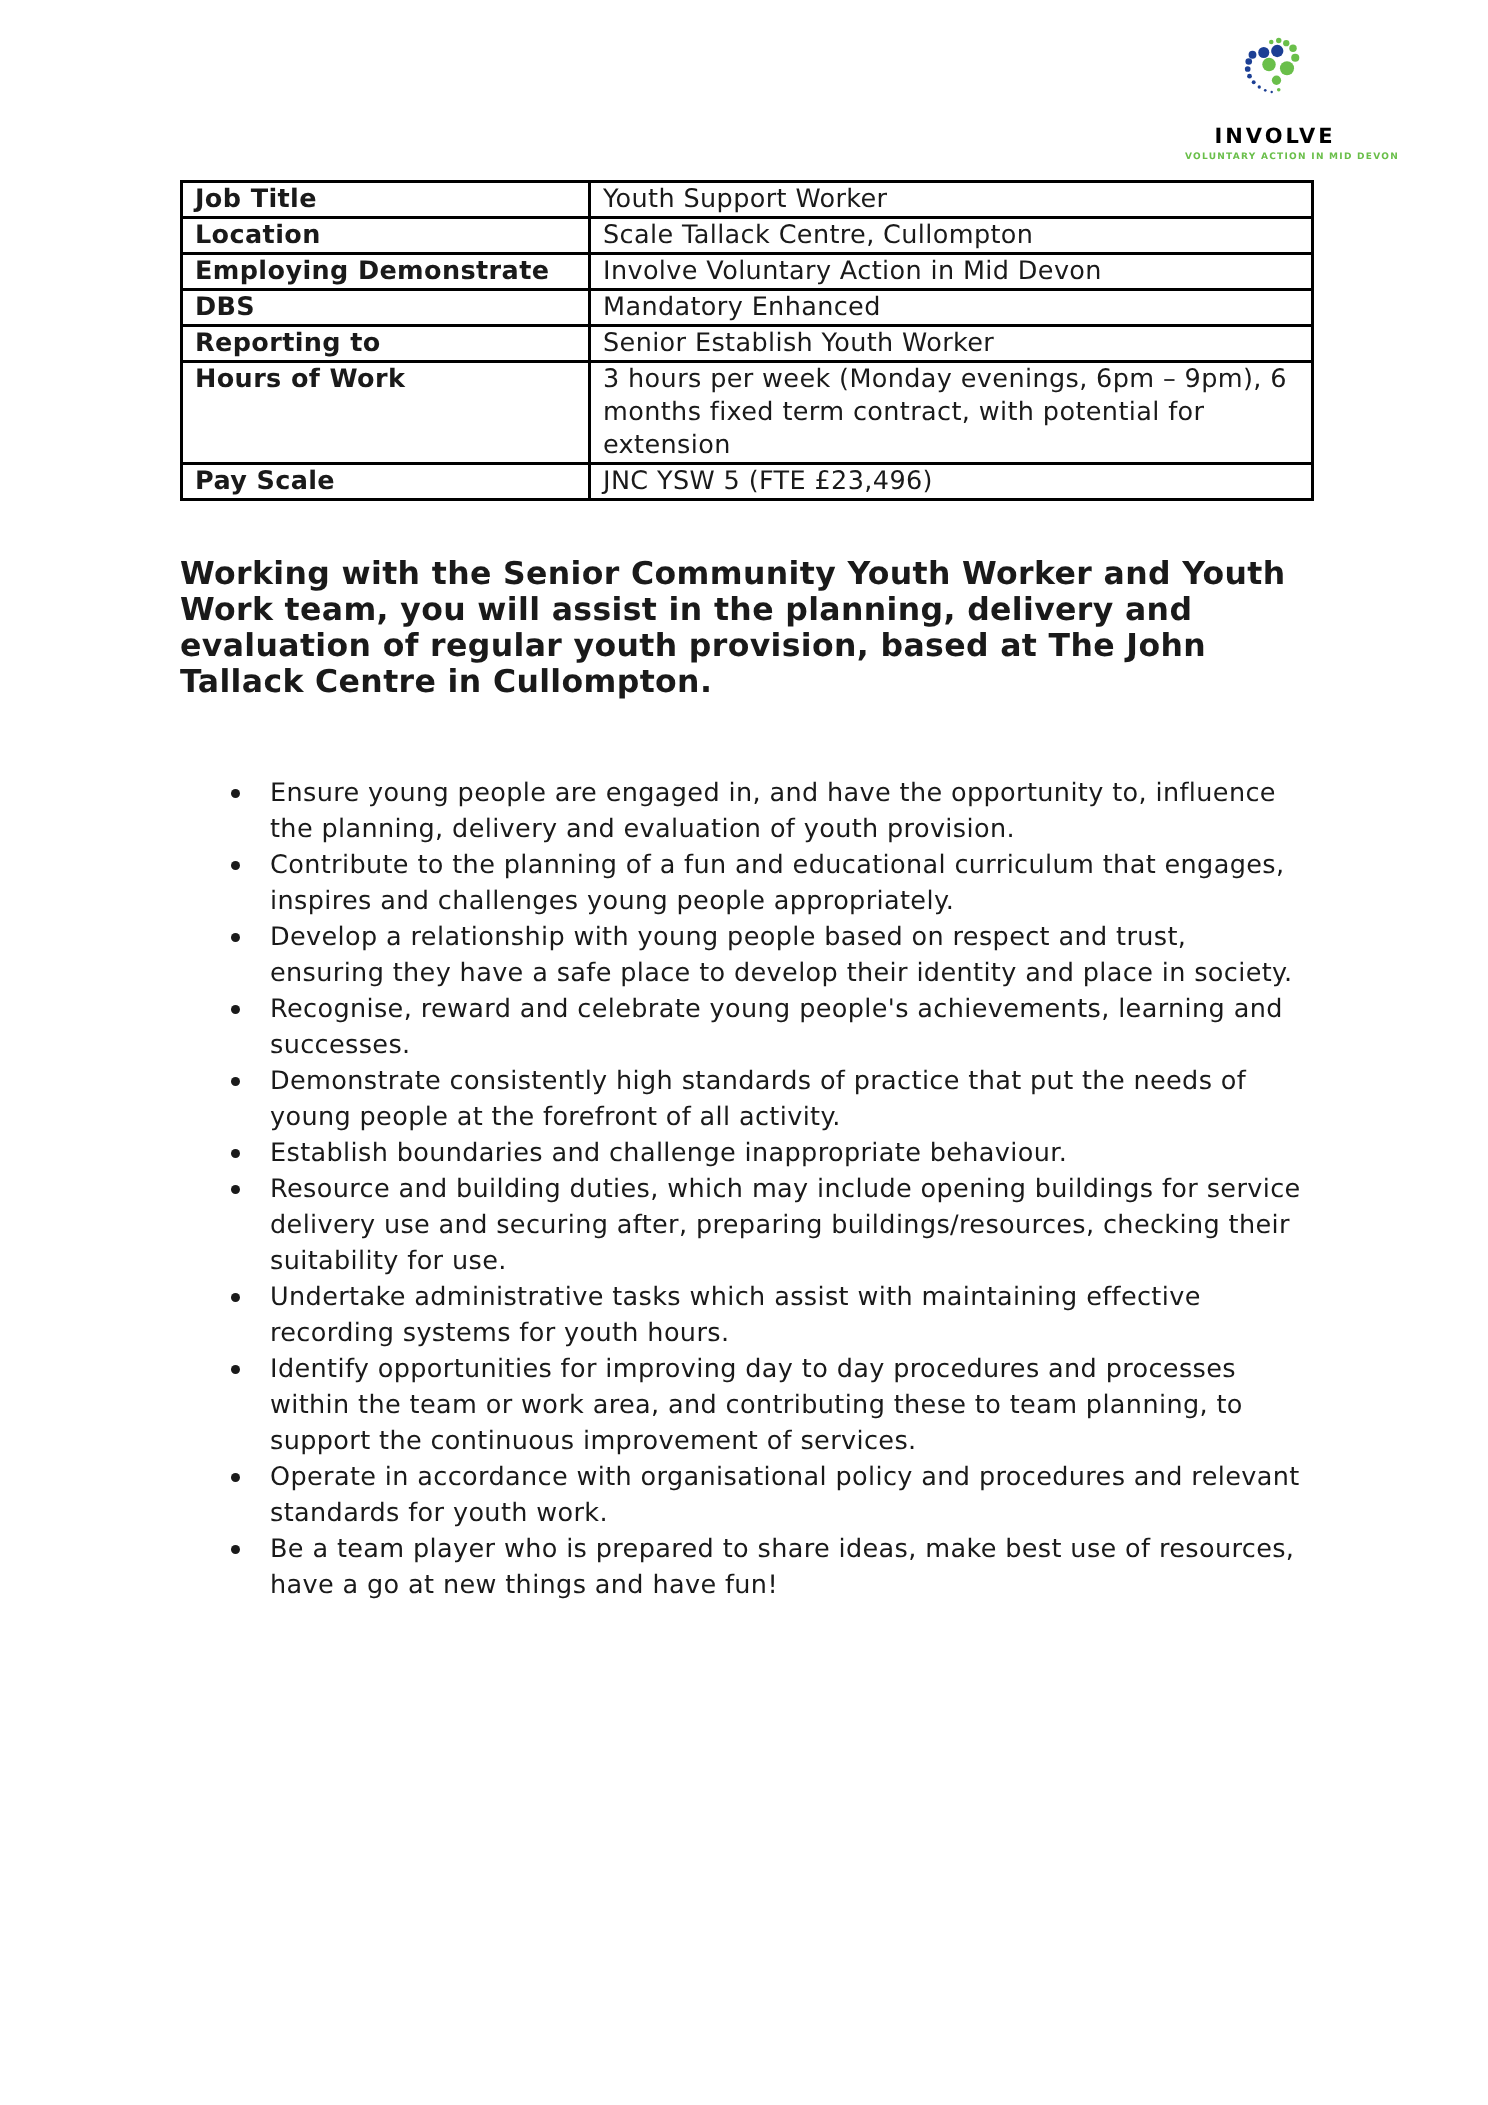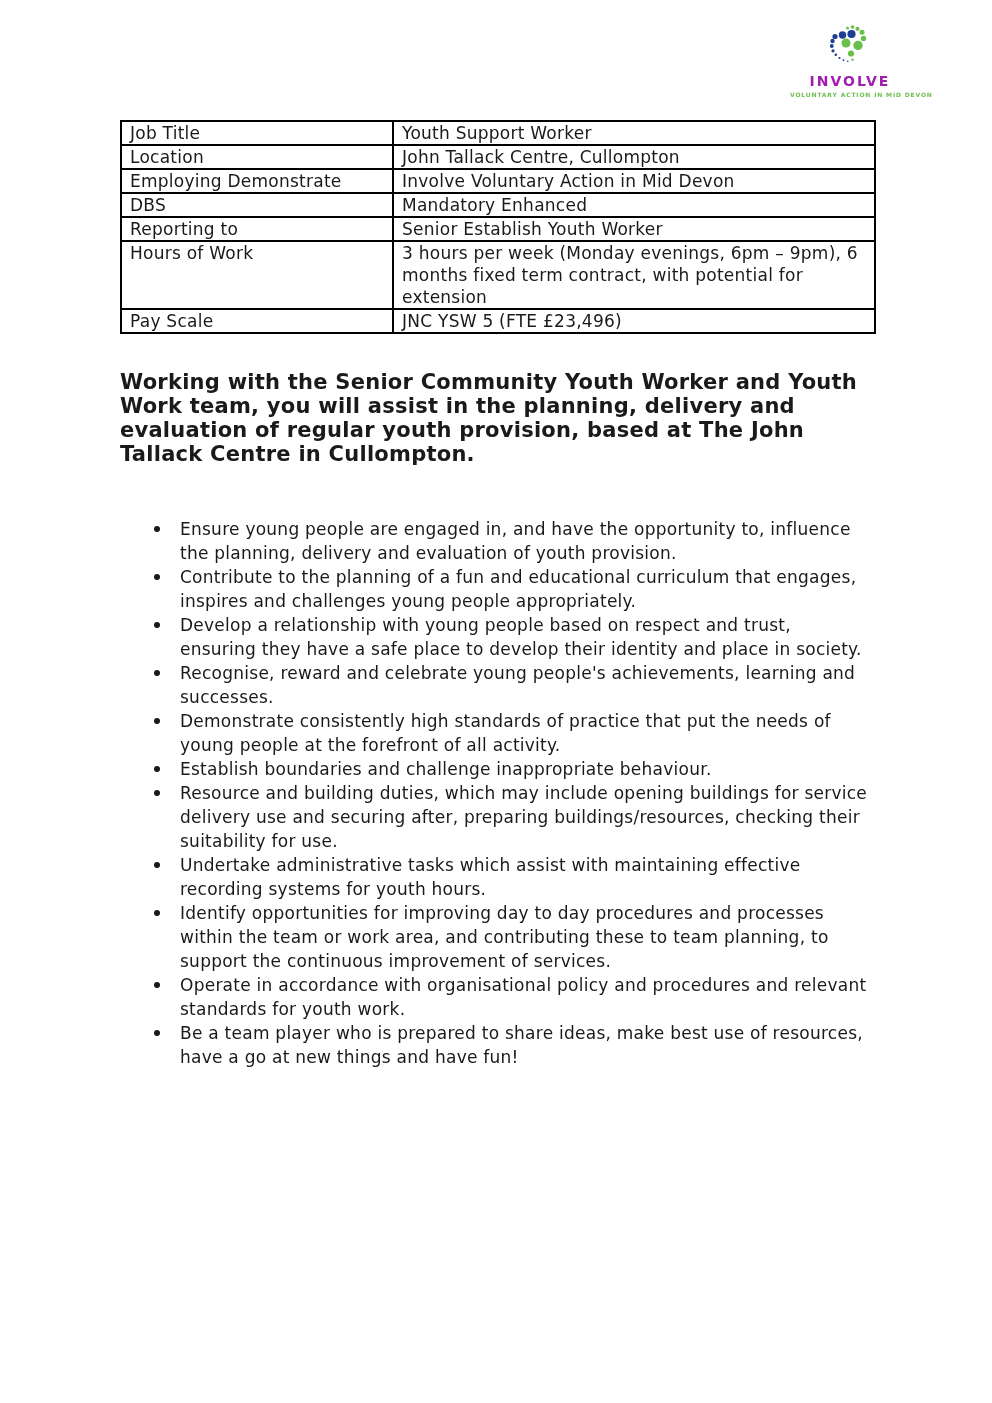--- a/index.html
+++ b/index.html
@@ -9,37 +9,37 @@
     color:#1a1a1a;
   }
   .page { position:relative; width:992px; height:1403px; overflow:hidden; background:#ffffff; }
 
   
   .logo { position:absolute; top:24px; left:790px; width:120px; text-align:center; }
   .logo svg { display:block; margin:0 auto; }
   .logo .dot-b { fill:#1c3f94; }
   .logo .dot-g { fill:#6abf4a; }
   .logo-name {
-    color:#a21caf; font-weight:bold; font-size:14px; letter-spacing:2px;
-    margin-top:5px; white-space:nowrap;
+    color:#000000; font-weight:bold; font-size:14px; letter-spacing:2px;
+    margin-top:15px; white-space:nowrap;
   }
   .logo-tagline {
     color:#6abf4a; font-weight:bold; font-size:6px; letter-spacing:0.85px;
     margin-top:2px; white-space:nowrap;
   }
 
   
   .content { position:absolute; left:120px; top:120px; width:756px; }
 
   table.job { border-collapse:collapse; width:756px; font-size:17px; letter-spacing:0.25px; }
   table.job td {
     border:2px solid #000000; padding:0 8px; line-height:22px;
     vertical-align:top; text-align:left;
   }
-  td.label-cell { width:254px; }
+  td.label-cell { width:254px;font-weight:bold; }
 
   .intro {
     margin:36px 0 0 0; width:756px;
     font-size:21px; line-height:24px; letter-spacing:0.25px;font-weight:bold;
   }
 
   ul.duties {
     margin:51px 0 0 0; padding:0 0 0 60px; width:748px; box-sizing:border-box;
     list-style:none; font-size:17px; line-height:24px; letter-spacing:0.25px;
   }
@@ -83,21 +83,21 @@
   <div class="content">
 
     <table class="job">
       <tbody>
         <tr>
           <td class="label-cell">Job Title</td>
           <td>Youth Support Worker</td>
         </tr>
         <tr>
           <td class="label-cell">Location</td>
-          <td>John Tallack Centre, Cullompton</td>
+          <td>Scale Tallack Centre, Cullompton</td>
         </tr>
         <tr>
           <td class="label-cell">Employing Demonstrate</td>
           <td>Involve Voluntary Action in Mid Devon</td>
         </tr>
         <tr>
           <td class="label-cell">DBS</td>
           <td>Mandatory Enhanced</td>
         </tr>
         <tr>

